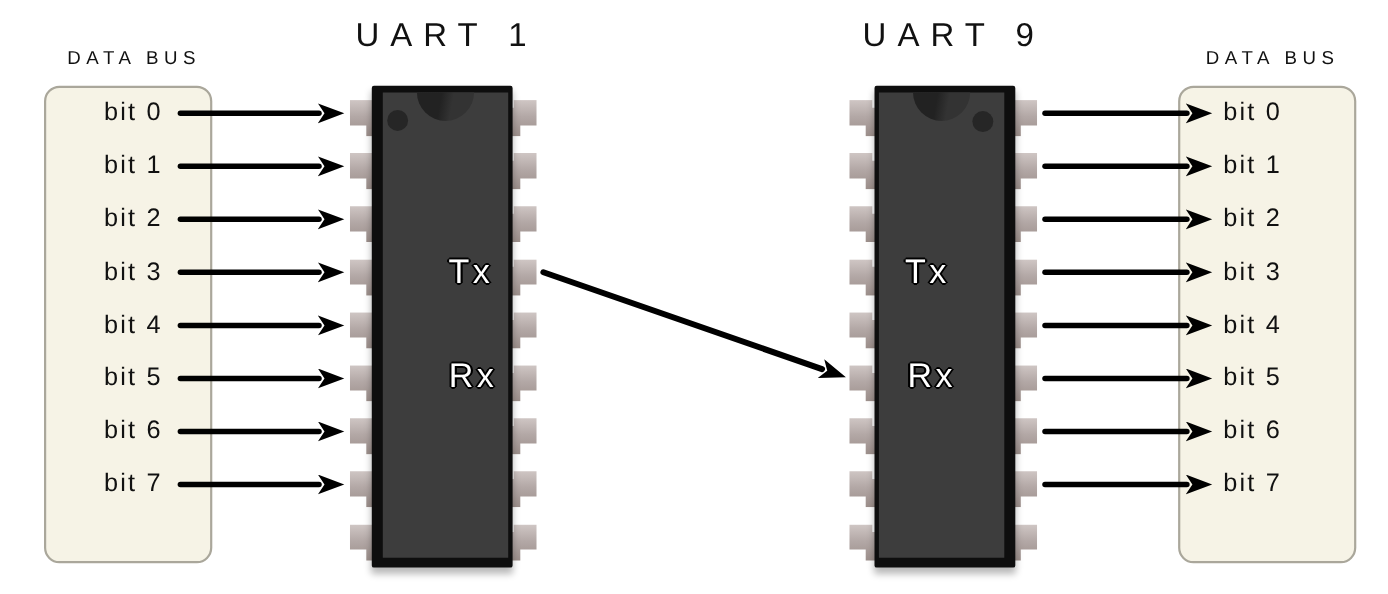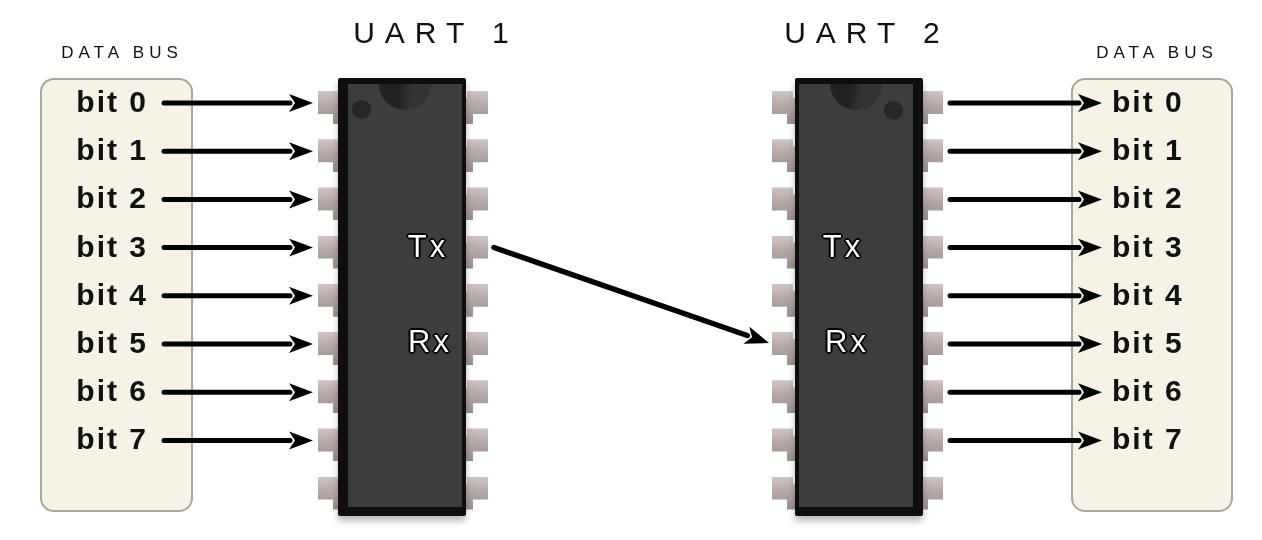--- a/index.html
+++ b/index.html
@@ -1,31 +1,31 @@
 <!DOCTYPE html>
 <html style="--background: #ffffff; --bus-fill: #f6f3e6; --bus-border: #aaa79b; --chip-body: #3d3d3d; --chip-edge: #0e0e0e; --pin-fill: #b3a8a6; --arrow: #000000; --text: #111111; --chip-label: #ffffff;"><head>
 <meta charset="utf-8">
 <style>
   html,body{margin:0;padding:0;background:#fff;}
   .stage{position:relative;width:1262px;height:540px;background:var(--background,#fff);
          font-family:"Liberation Sans",sans-serif;overflow:hidden;}
   .title{position:absolute;top:16px;font-size:30px;letter-spacing:10px;color:var(--text,#111);
          transform:translateX(-50%);white-space:nowrap;}
-  .uart1-title{left:406px;margin-left:30px;}
+  .uart1-title{left:406px;}
   .uart2-title{left:867px;}
   .bus-label{position:absolute;top:43px;font-size:17px;letter-spacing:5px;color:var(--text,#111);
          transform:translateX(-50%);white-space:nowrap;}
   .bus-label.left{left:122px;}
   .bus-label.right{left:1157px;}
   .bus-box{position:absolute;top:78px;height:434px;background:var(--bus-fill,#f6f3e6);
          border:2px solid var(--bus-border,#aaa79b);border-radius:14px;box-sizing:border-box;}
   .bus-box.left{left:40px;width:153px;}
   .bus-box.right{left:1071px;width:162px;}
-  .bit-label{position:absolute;font-size:30px;letter-spacing:2px;color:var(--text,#111);
-         transform:translateY(-54%);white-space:nowrap;font-weight:bold;}
+  .bit-label{position:absolute;font-size:23px;letter-spacing:2px;color:var(--text,#111);
+         transform:translateY(-54%);white-space:nowrap;}
   .pin{position:absolute;width:27px;height:33px;
          background:linear-gradient(180deg,#cfc6c4,var(--pin-fill,#b3a8a6) 45%,#9c8f8b);}
   .pin.left{clip-path:polygon(0 0,21px 0,21px 7px,27px 7px,27px 33px,15px 33px,15px 23px,0 23px);}
   .pin.right{clip-path:polygon(6px 0,27px 0,27px 23px,12px 23px,12px 33px,0 33px,0 7px,6px 7px);}
   .chip{position:absolute;top:78px;width:128px;height:438px;background:var(--chip-body,#3d3d3d);
          box-sizing:border-box;border:solid var(--chip-edge,#0e0e0e);border-radius:2px;
          box-shadow:0 5px 7px rgba(0,0,0,.28);}
   #chip1{left:338px;border-width:6px 4px 9px 10px;}
   #chip2{left:795px;border-width:6px 10px 9px 4px;}
   .notch{position:absolute;top:84px;width:52px;height:26px;border-radius:0 0 52px 52px;
@@ -44,21 +44,21 @@
   #tx2{left:843px;top:247px;}
   #rx2{left:847px;top:342px;}
   #wires{position:absolute;left:0;top:0;pointer-events:none;color:var(--arrow,#000);}
 </style>
 </head>
 <body>
 
 <div class="stage">
 
   <div class="title uart1-title">UART 1</div>
-  <div class="title uart2-title">UART 2</div>
+  <div class="title uart2-title">UART 9</div>
 
   <div class="bus-label left">DATA BUS</div>
   <div class="bus-label right">DATA BUS</div>
 
   <div class="bus-box left"></div>
   <div class="bus-box right"></div>
 
   <div id="leftBits">
       <div class="bit-label" style="left: 40px; width: 108px; text-align: right; top: 103px;">bit 0</div>
       <div class="bit-label" style="left: 40px; width: 108px; text-align: right; top: 151.2px;">bit 1</div>

